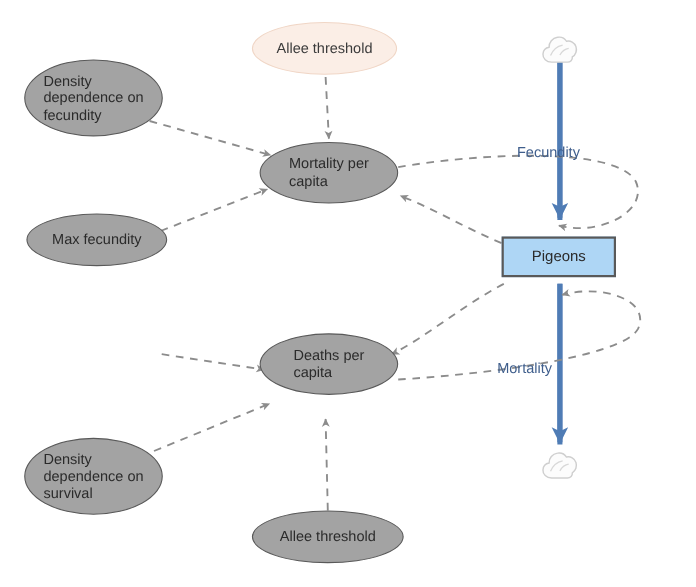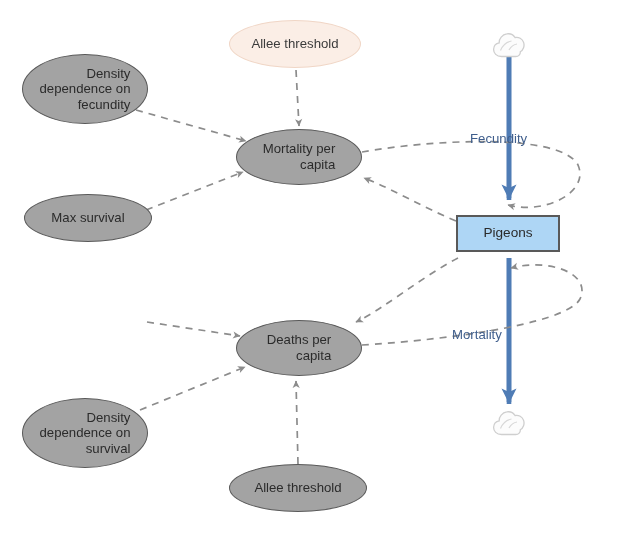--- a/index.html
+++ b/index.html
@@ -23,21 +23,21 @@
     left: 0;
     top: 0;
     width: 633px;
     height: 534px;
   }
   .node {
     position: absolute;
     display: flex;
     align-items: center;
     justify-content: center;
-    text-align: right;
+    text-align: left;
     box-sizing: border-box;
     color: #2b2b2b;
     line-height: 1.18;
     white-space: pre-line;
   }
   .aux {
     border-radius: 50%;
     background: #a3a3a3;
     border: 1.6px solid #595959;
     font-size: 13.2px;
@@ -141,24 +141,24 @@
 
   <div class="node aux" style="left:22px; top:54px; width:126px; height:70px;">Density
 dependence on
 fecundity</div>
 
   <div class="node aux pale" style="left:229px; top:20px; width:132px; height:48px;">Allee threshold</div>
 
   <div class="node aux" style="left:236px; top:129px; width:126px; height:56px;">Mortality per
 capita</div>
 
-  <div class="node aux" style="left:24px; top:194px; width:128px; height:48px;">Max survival</div>
+  <div class="node aux" style="left:24px; top:194px; width:128px; height:48px;">Max fecundity</div>
 
 
-  <div class="node aux" style="left:236px; top:320px; width:126px; height:56px;">Deaths per
+  <div class="node aux" style="left:236px; top:303px; width:126px; height:56px;">Deaths per
 capita</div>
 
   <div class="node aux" style="left:22px; top:398px; width:126px; height:70px;">Density
 dependence on
 survival</div>
 
   <div class="node aux" style="left:229px; top:464px; width:138px; height:48px;">Allee threshold</div>
 
   <div class="node stock" style="left:456px; top:215px; width:104px; height:37px;">Pigeons</div>
 

